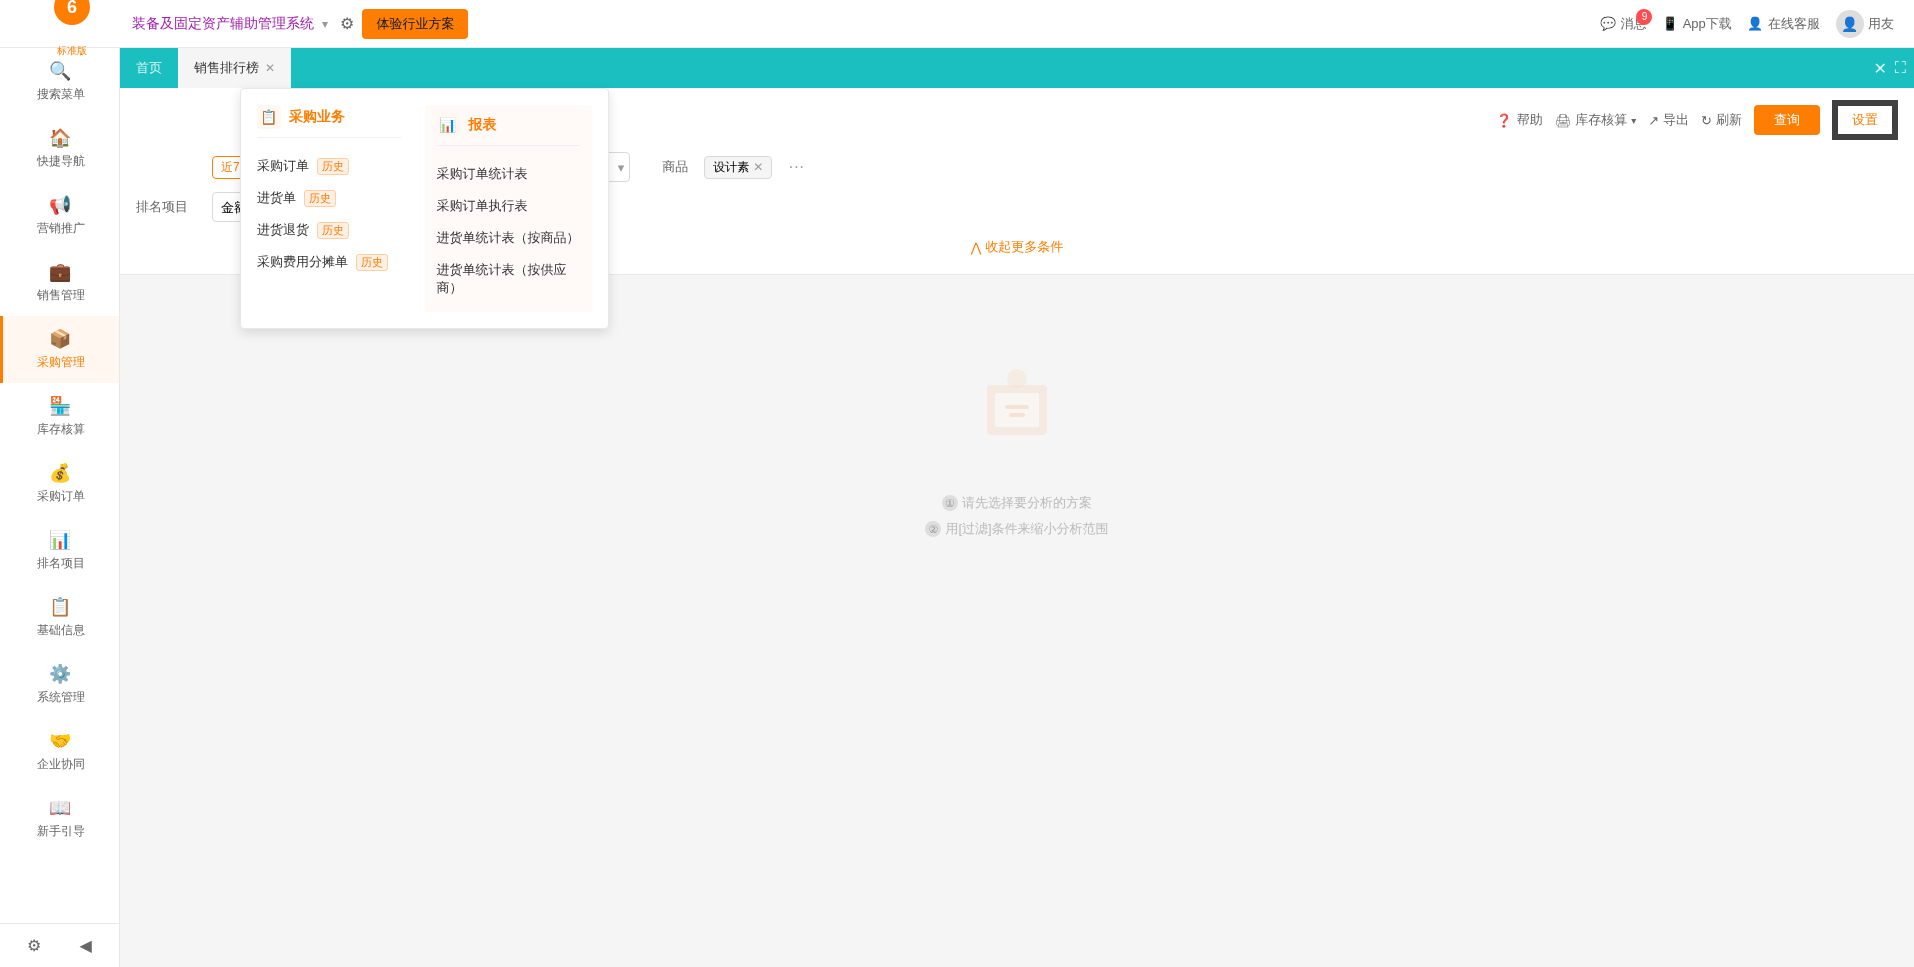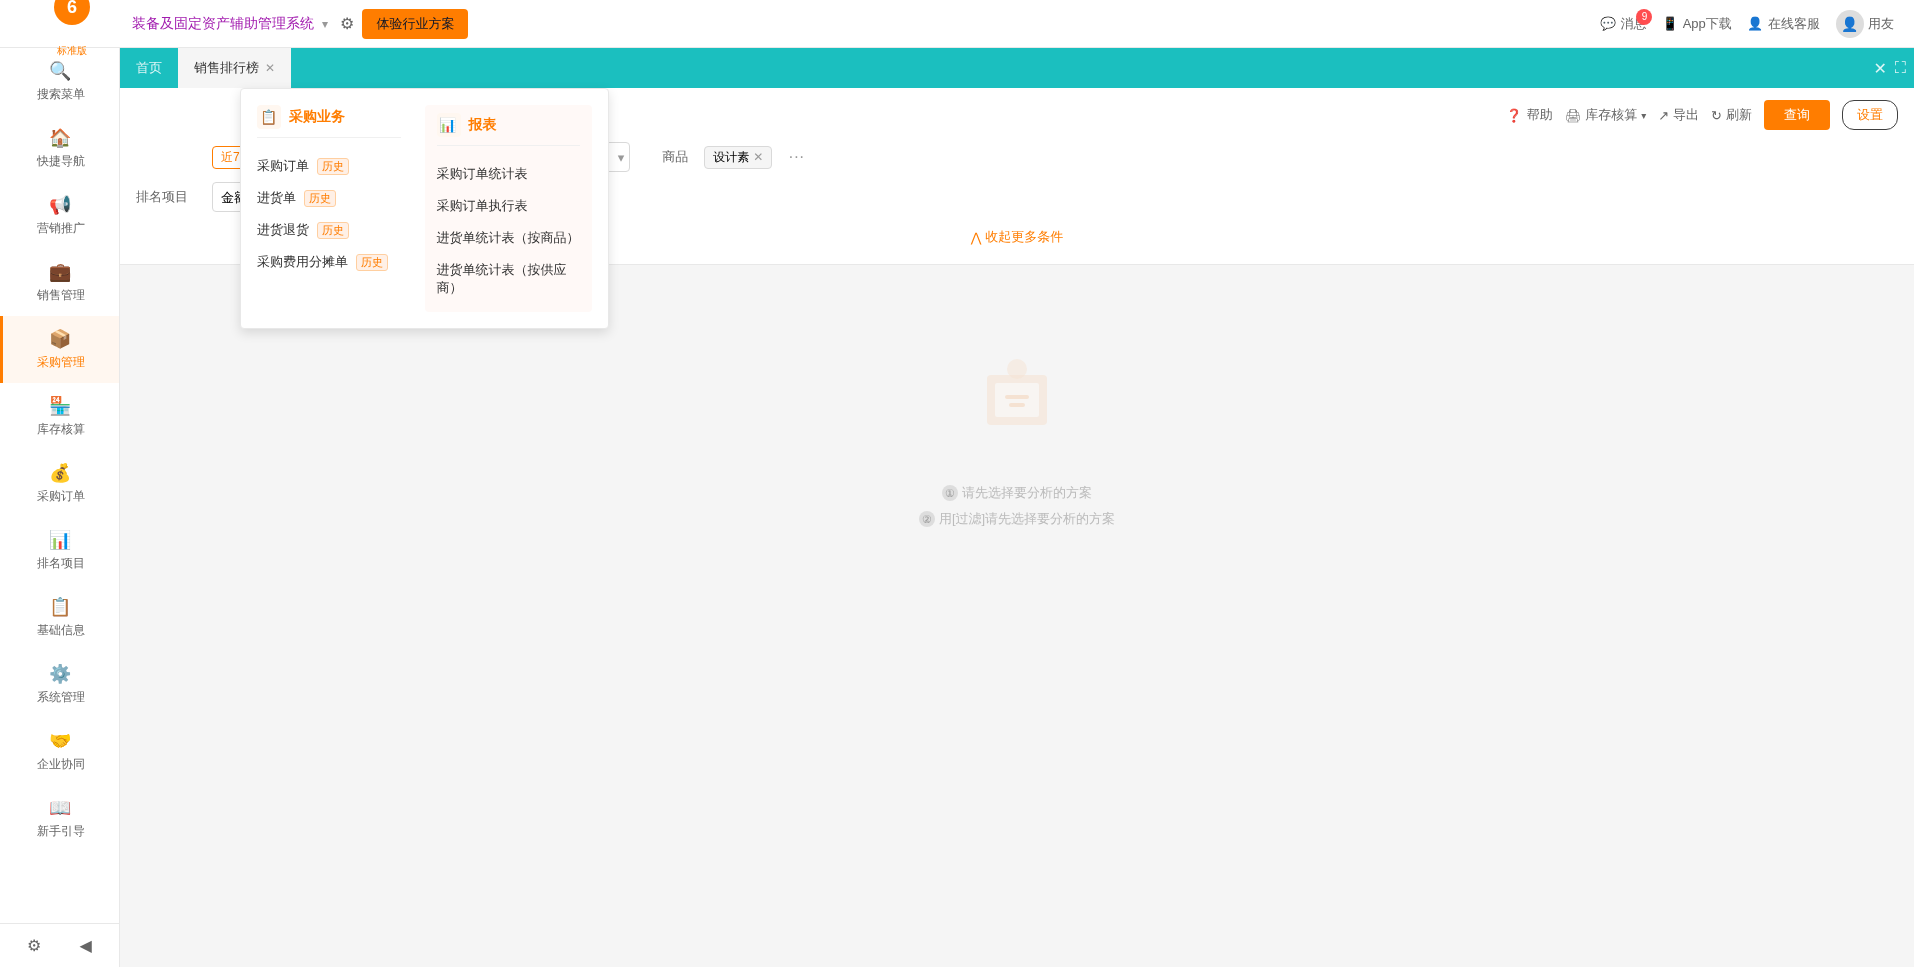--- a/index.html
+++ b/index.html
@@ -263,23 +263,23 @@
       color: white;
       border: none;
       padding: 6px 20px;
       border-radius: 4px;
       cursor: pointer;
       font-size: 13px;
     }
     .setting-btn {
       background: #fff;
       color: #ff7d00;
-      border: 1px solid #404040;
+      border: 6px solid #404040;
       padding: 5px 14px;
-      border-radius: 12px;
+      border-radius: 0;
       cursor: pointer;
       font-size: 13px;
     }
     .more-dots {
       color: #999;
       cursor: pointer;
       font-size: 16px;
     }
     .collapse-btn {
       display: flex;
@@ -627,21 +627,21 @@
             <rect x="38" y="50" width="24" height="4" rx="2" fill="#f5c8a0"></rect>
             <rect x="42" y="58" width="16" height="4" rx="2" fill="#f5c8a0"></rect>
           </svg>
         </div>
         <div class="empty-tip">
           <span class="tip-num">①</span>
           <span>请先选择要分析的方案</span>
         </div>
         <div class="empty-tip">
           <span class="tip-num">②</span>
-          <span>用[过滤]请先选择要分析的方案</span>
+          <span>用[过滤]条件来缩小分析范围</span>
         </div>
       </div>
 
     </div>
 
     <div class="dropdown-overlay">
       <div class="dropdown-columns">
 
         <div class="dropdown-col">
           <div class="dropdown-col-header">

